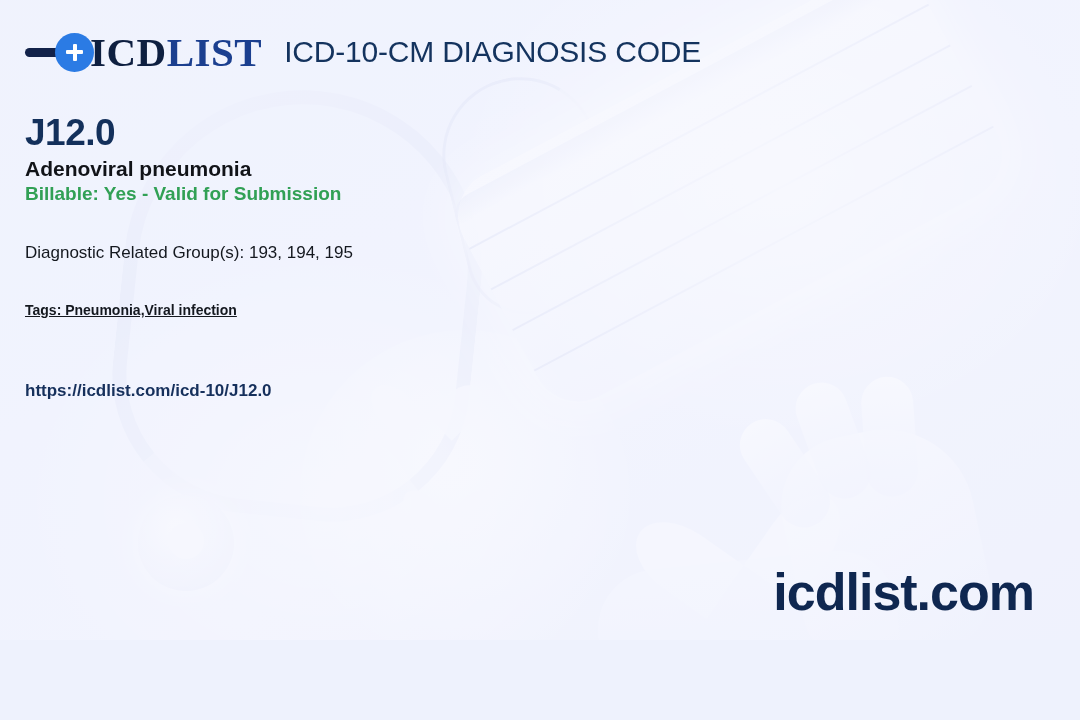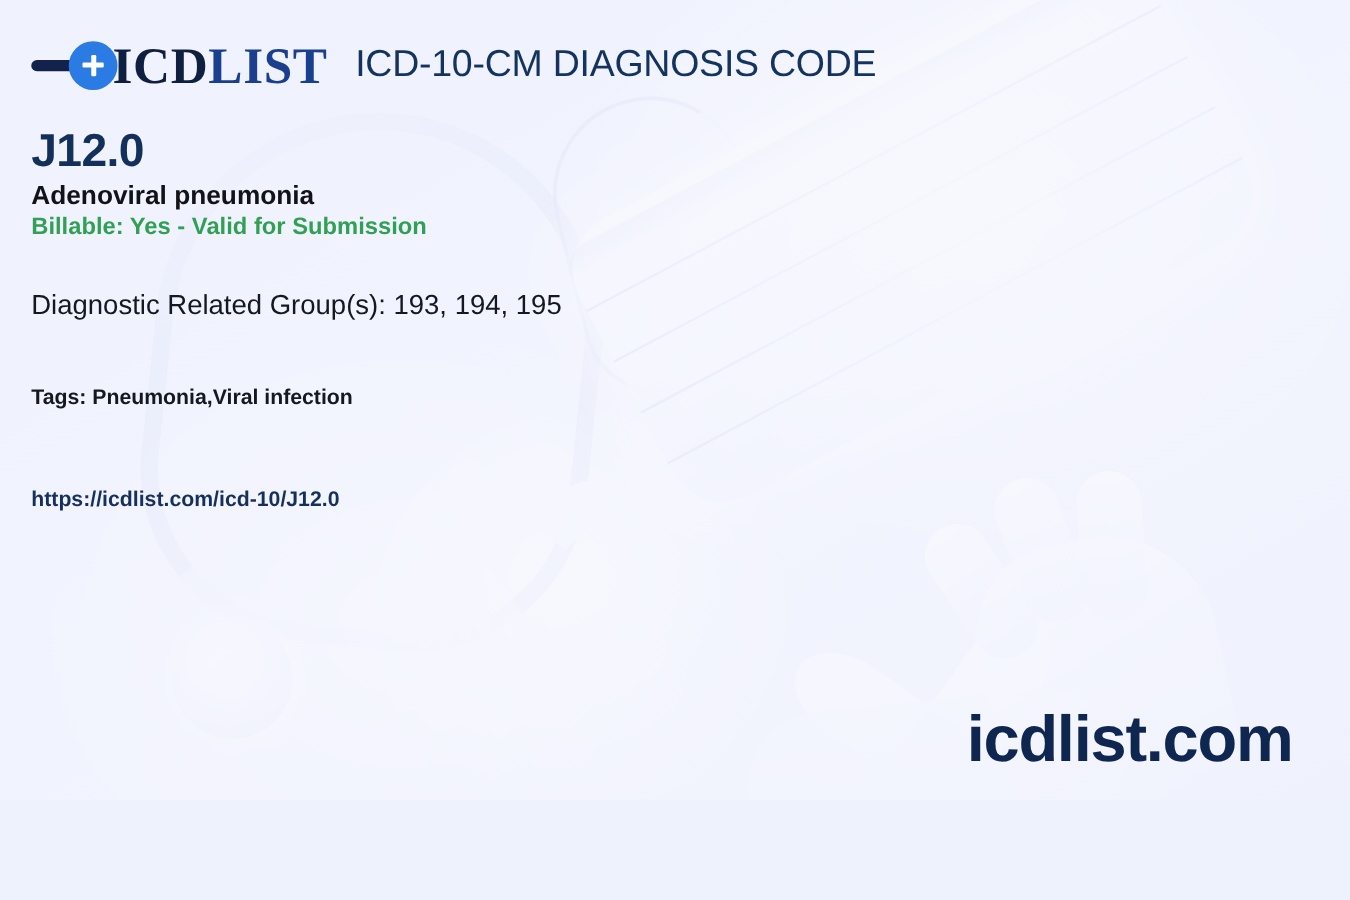--- a/index.html
+++ b/index.html
@@ -232,21 +232,21 @@
     font-weight: normal;
     color: #14335e;
     letter-spacing: -0.2px;
     white-space: nowrap;
   }
 
   
   .content {
     position: absolute;
     left: 25px;
-    top: 100px;
+    top: 112px;
     width: 620px;
   }
   .code {
     font-size: 37px;
     font-weight: bold;
     color: #13305b;
     line-height: 1.12;
     letter-spacing: -0.5px;
   }
   .description {
@@ -256,31 +256,32 @@
     margin-top: 3px;
     line-height: 1.25;
   }
   .billable {
     font-size: 19px;
     font-weight: bold;
     color: #31a055;
     line-height: 1.2;
   }
   .drg {
-    font-size: 22px;
+    font-size: 17px;
     color: #14181f;
     margin-top: 38px;
     line-height: 1.2;
   }
   .tags {
-    font-size: 17px;
+    font-size: 14px;
     font-weight: bold;
     color: #14181f;
-    margin-top: 50px;
+    margin-top: 38px;
     line-height: 1.2;
+    text-decoration: underline;
   }
   .url {
     font-size: 17px;
     font-weight: bold;
     color: #16305c;
     margin-top: 62px;
     line-height: 1.2;
   }
 
   

